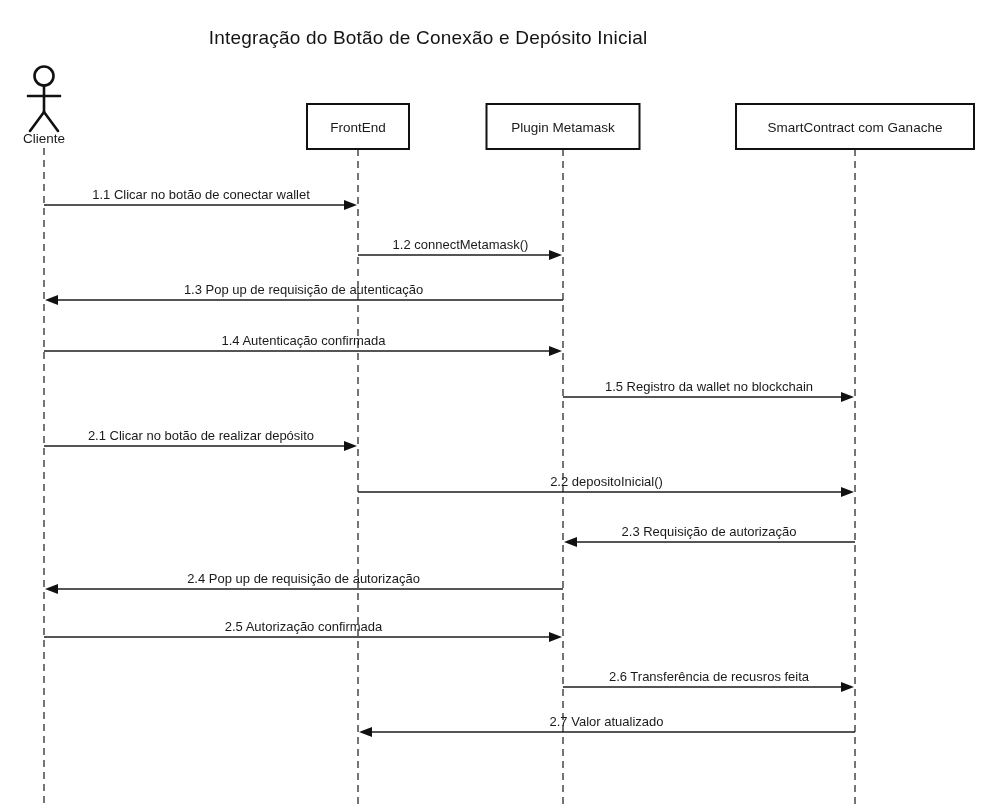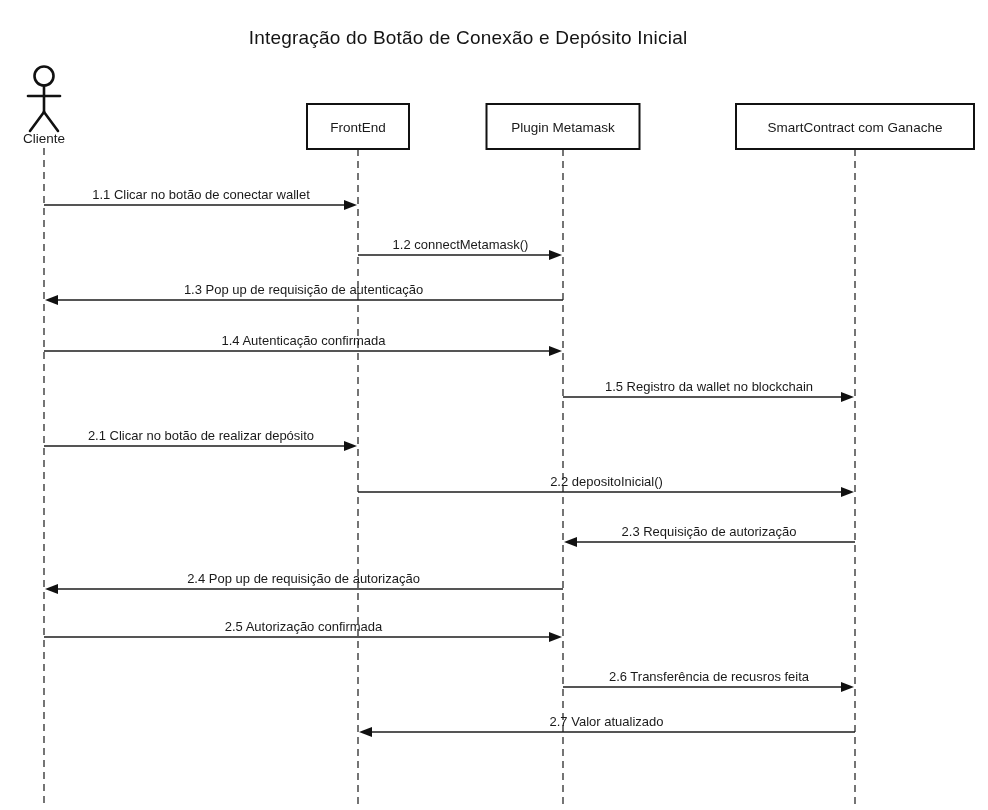--- a/index.html
+++ b/index.html
@@ -13,21 +13,20 @@
   }
   .diagram-title {
     position: absolute;
     top: 27px;
     left: 0;
     width: 856px;
     text-align: center;
     font-size: 19px;
     color: #141414;
     letter-spacing: 0.2px;
-    padding-left: 40px;
   }
   svg.diagram { position: absolute; top: 0; left: 0; }
   .lifeline   { stroke: #2b2b2b; stroke-width: 1.3; stroke-dasharray: 7 5; fill: none; }
   .pbox       { fill: #ffffff; stroke: #111111; stroke-width: 2; }
   .plabel     { font-family: "Liberation Sans", sans-serif; font-size: 13.5px; fill: #1a1a1a; }
   .actor-stroke { fill: none; stroke: #111111; stroke-width: 2.6; stroke-linecap: round; }
   .msg-line   { stroke: #1c1c1c; stroke-width: 1.4; }
   .msg-head   { fill: #111111; stroke: none; }
   .msg-label  { font-family: "Liberation Sans", sans-serif; font-size: 13px; fill: #1a1a1a; }
 </style>

